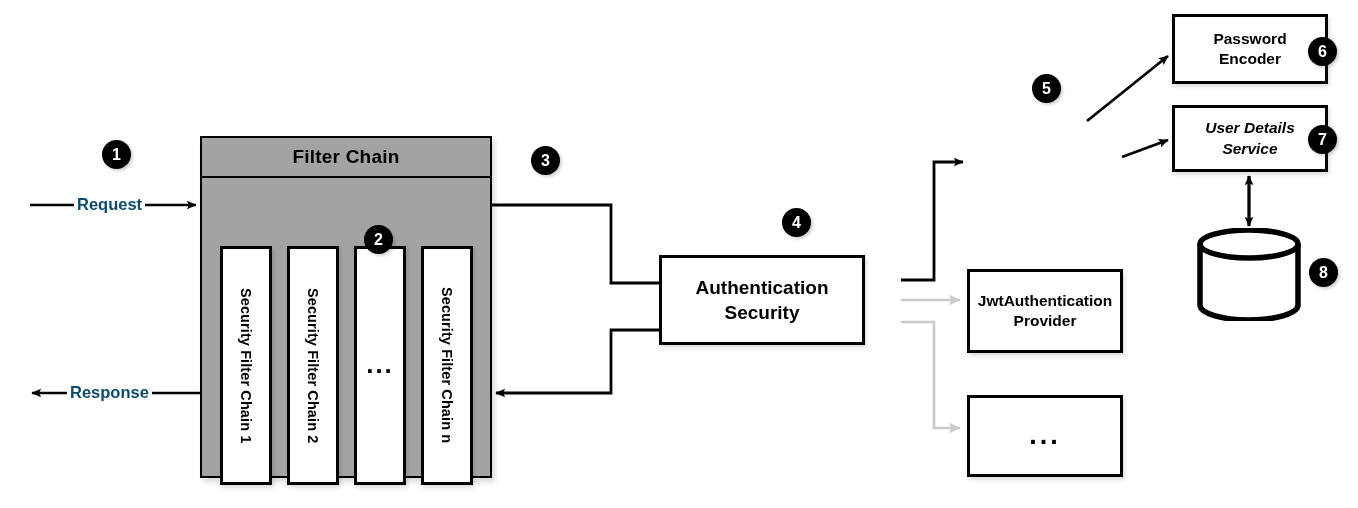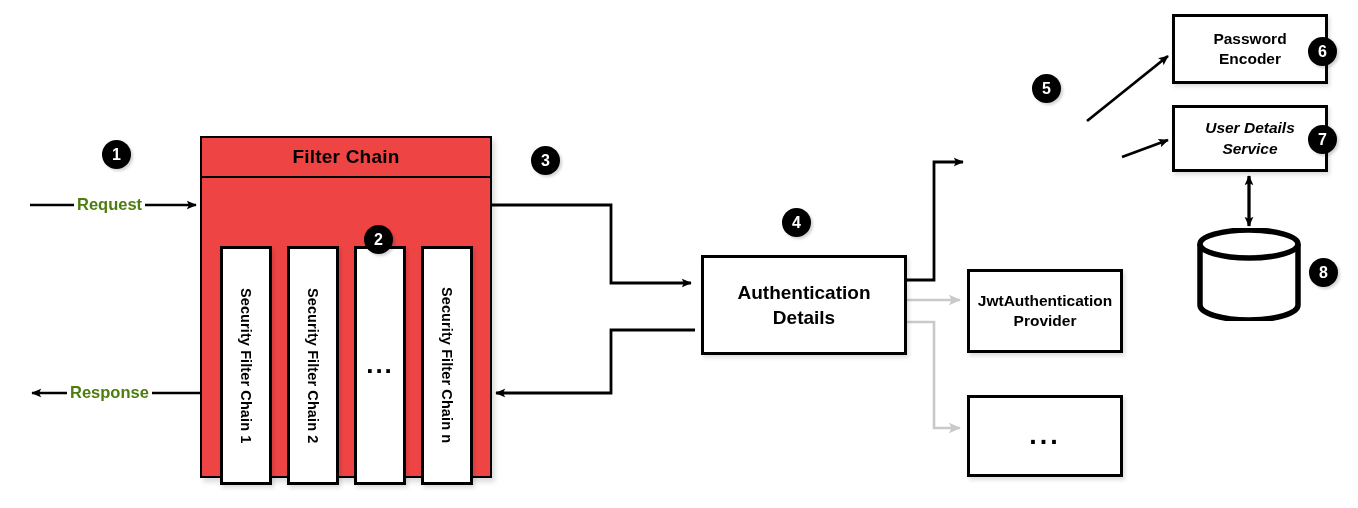--- a/index.html
+++ b/index.html
@@ -40,21 +40,21 @@
   }
   .node .ln { display: block; white-space: nowrap; }
 
   
   #filter-chain {
     position: absolute;
     left: 200px; top: 136px;
     width: 292px; height: 342px;
     box-sizing: border-box;
     border: 2px solid #000000;
-    background: #ef4444;
+    background: #a3a3a3;
     box-shadow: 3px 4px 5px rgba(0,0,0,0.14);
   }
   #filter-chain-title {
     height: 40px;
     box-sizing: border-box;
     border-bottom: 2px solid #000000;
     display: flex;
     align-items: center;
     justify-content: center;
     font-weight: bold;
@@ -112,21 +112,21 @@
     justify-content: center;
     z-index: 30;
     box-shadow: 2px 2px 3px rgba(0,0,0,0.18);
   }
 
   
   .edge-label {
     position: absolute;
     font-weight: bold;
     font-size: 16.5px;
-    color: #4d7c0f;
+    color: #0c4a6e;
     background: #ffffff;
     padding: 0 3px;
     white-space: nowrap;
     z-index: 20;
   }
 
   
   #database {
     position: absolute;
     left: 1196px; top: 228px;
@@ -219,23 +219,23 @@
         <span class="dots">...</span>
       </div>
 
       <div class="filter-box" style="left:219px;">
         <span class="vtext">Security Filter Chain n</span>
       </div>
 
     </div>
   </div>
 
-  <div class="node" style="left:701px; top:255px; width:206px; height:100px; font-size:19px;">
+  <div class="node" style="left:659px; top:255px; width:206px; height:90px; font-size:19px;">
     <span class="ln">Authentication</span>
-    <span class="ln">Details</span>
+    <span class="ln">Security</span>
   </div>
 
 
   <div class="node" style="left:967px; top:258px; width:156px; height:84px; font-size:15.5px;margin-top:11px;">
     <span class="ln">JwtAuthentication</span>
     <span class="ln">Provider</span>
   </div>
 
   <div class="node" style="left:967px; top:395px; width:156px; height:82px;">
     <span class="ln dots-box">...</span>

